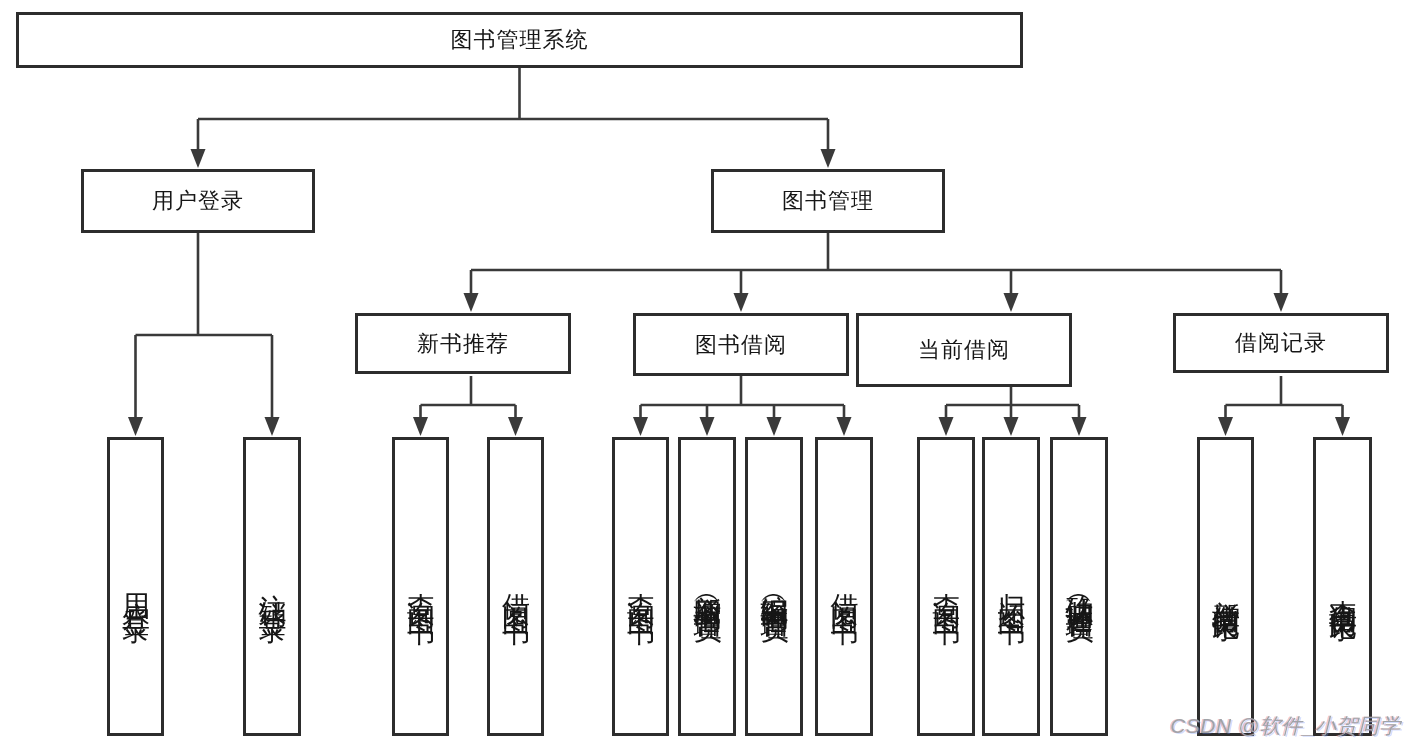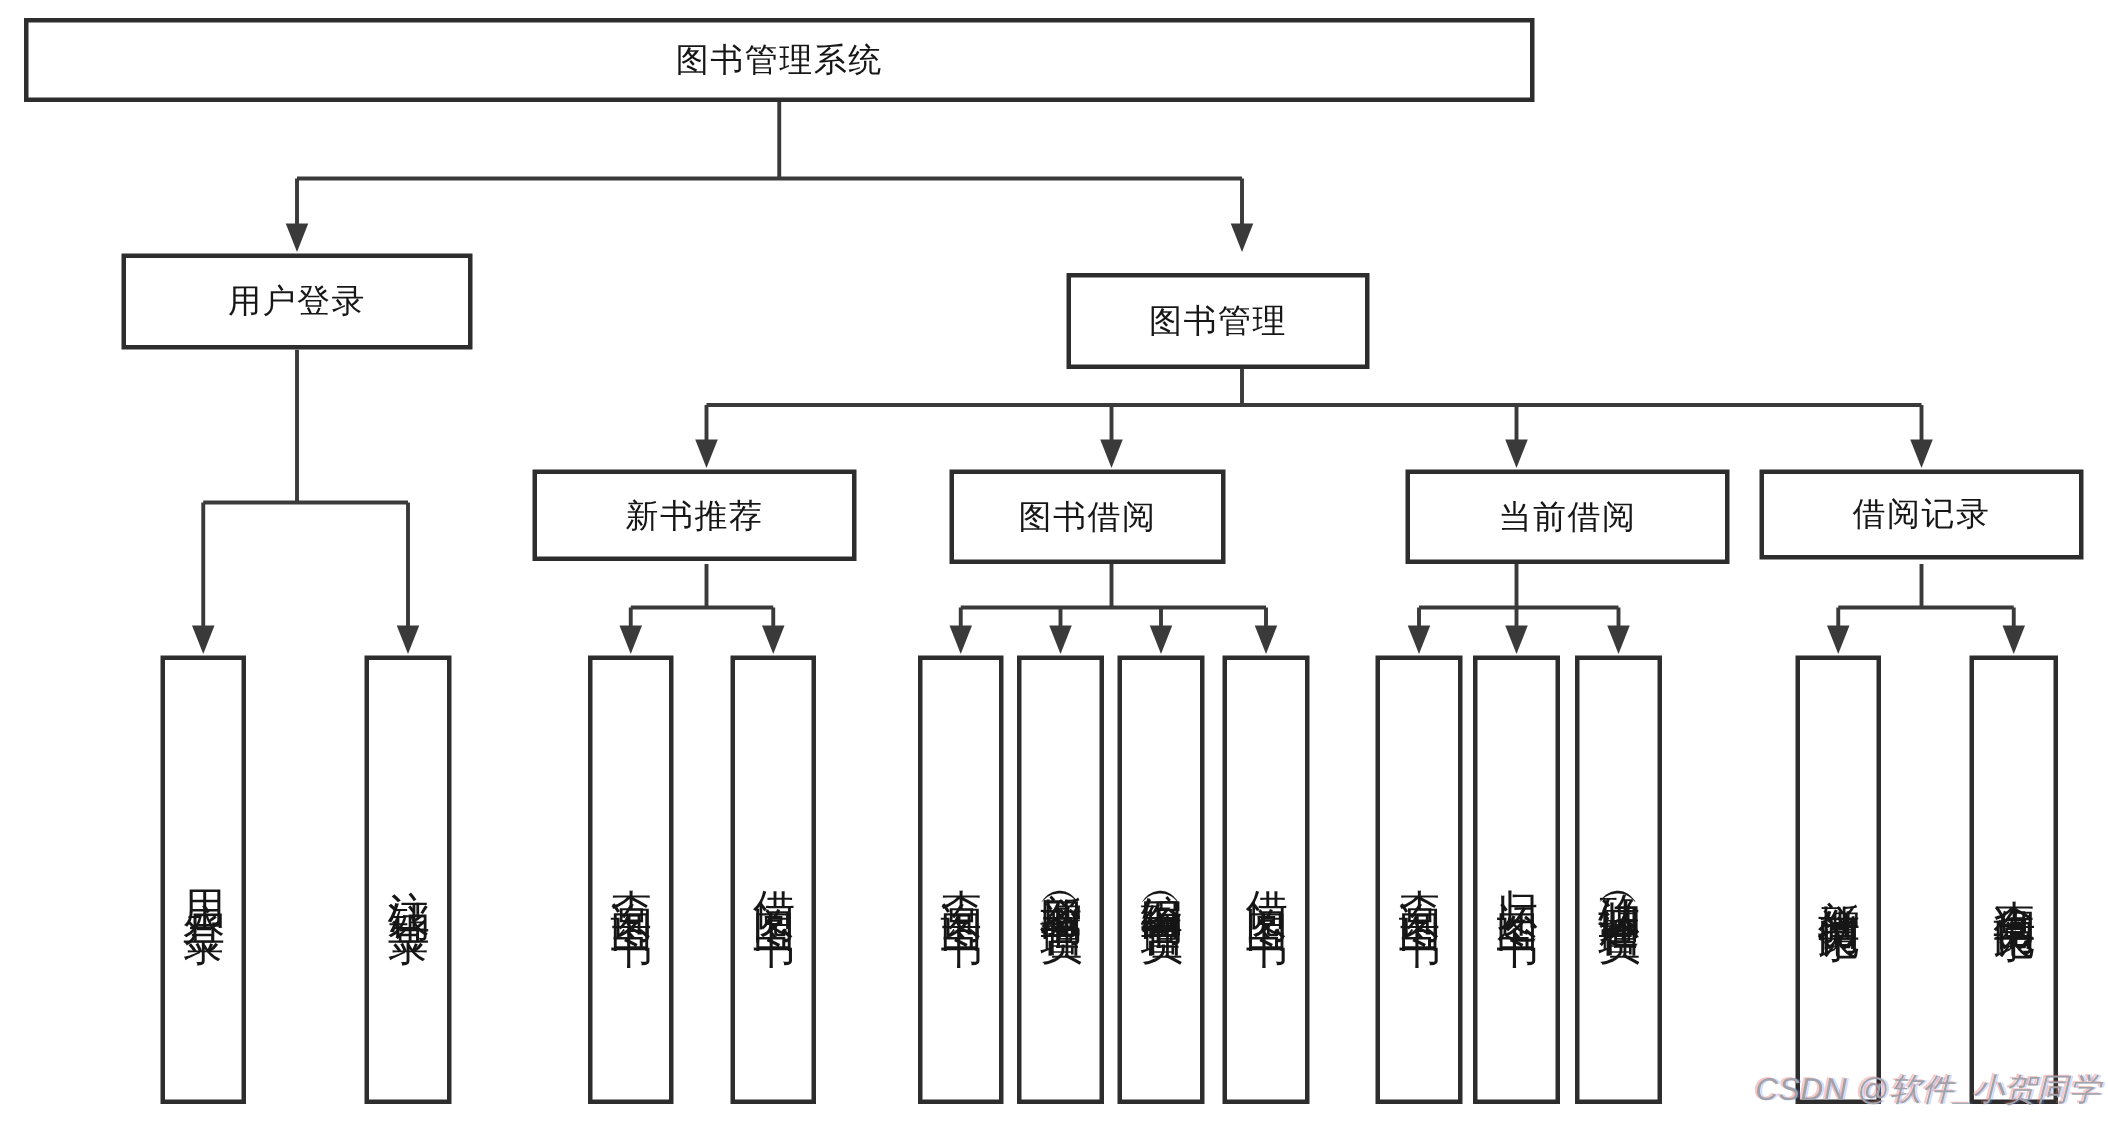--- a/index.html
+++ b/index.html
@@ -92,31 +92,31 @@
     </g>
   </svg>
 
   <div class="box hbox" style="left:16px;top:12px;width:1007px;height:56px">
     <span>图书管理系统</span>
   </div>
 
   <div class="box hbox" style="left:81px;top:169px;width:234px;height:64px">
     <span>用户登录</span>
   </div>
-  <div class="box hbox" style="left:711px;top:182px;width:202px;height:64px">
+  <div class="box hbox" style="left:711px;top:169px;width:234px;height:64px">
     <span>图书管理</span>
   </div>
 
   <div class="box hbox" style="left:355px;top:313px;width:216px;height:61px">
     <span>新书推荐</span>
   </div>
-  <div class="box hbox" style="left:633px;top:313px;width:184px;height:63px">
+  <div class="box hbox" style="left:633px;top:313px;width:216px;height:63px">
     <span>图书借阅</span>
   </div>
-  <div class="box hbox" style="left:937px;top:313px;width:216px;height:63px">
+  <div class="box hbox" style="left:856px;top:313px;width:216px;height:74px">
     <span>当前借阅</span>
   </div>
   <div class="box hbox" style="left:1173px;top:313px;width:216px;height:60px">
     <span>借阅记录</span>
   </div>
 
   <div class="box vbox" style="left:107px;top:437px;width:57px;height:299px">
     <span class="vtext s4">用户登录</span>
   </div>
   <div class="box vbox" style="left:243px;top:437px;width:58px;height:299px">

